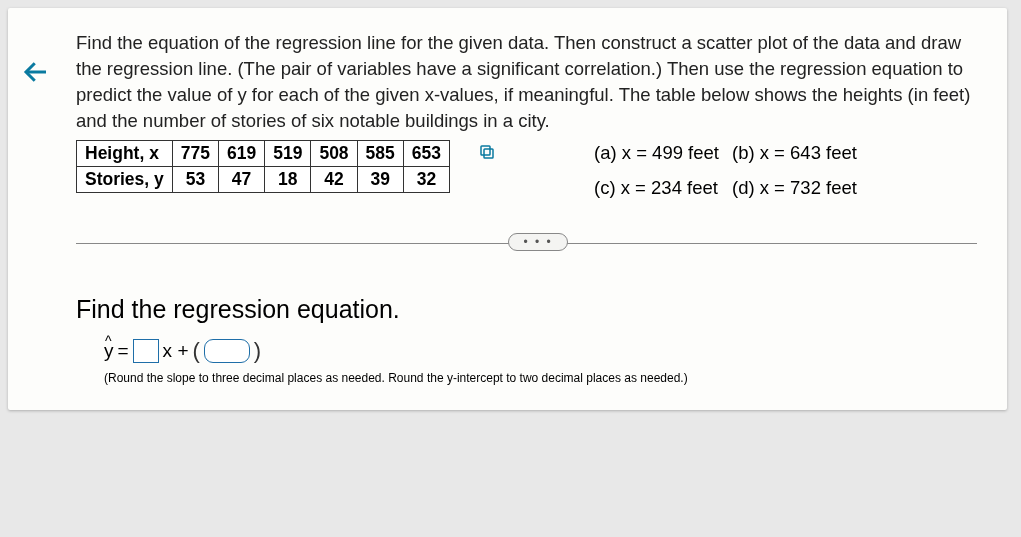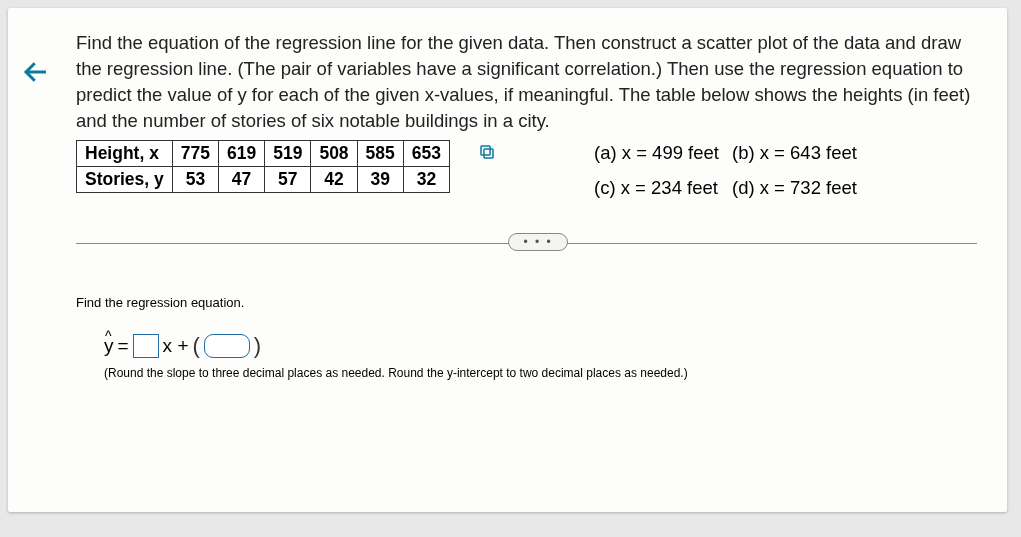--- a/index.html
+++ b/index.html
@@ -7,21 +7,21 @@
     font-family: Arial, Helvetica, sans-serif;
     background: #e8e8e8;
     width: 1021px;
     height: 537px;
     overflow: hidden;
     position: relative;
   }
   .page {
     background: #fdfdfb;
     margin: 8px 14px 8px 8px;
-    height: 504px;
+    height: 402px;
     box-shadow: 0 1px 3px rgba(0,0,0,.25);
     position: relative;
     padding: 22px 30px 22px 68px;
     border-radius: 2px;
   }
   .back-arrow {
     position: absolute;
     left: 8px;
     top: 44px;
     width: 40px;
@@ -89,23 +89,23 @@
     background: #f4f4f2;
     border: 1px solid #888;
     border-radius: 10px;
     padding: 1px 14px;
     font-size: 12px;
     letter-spacing: 2px;
     color: #555;
     cursor: pointer;
   }
   .prompt {
-    font-size: 13px;
+    font-size: 25px;
     margin-top: 42px;
-    margin-bottom: 23px;
+    margin-bottom: 14px;
   }
   .equation {
     font-size: 19px;
     margin-left: 28px;
     display: flex;
     align-items: center;
     gap: 4px;
   }
   .yhat { position: relative; display: inline-block; }
   .yhat .hat {
@@ -154,21 +154,21 @@
         <td>619</td>
         <td>519</td>
         <td>508</td>
         <td>585</td>
         <td>653</td>
       </tr>
       <tr>
         <th>Stories, y</th>
         <td>53</td>
         <td>47</td>
-        <td>57</td>
+        <td>18</td>
         <td>42</td>
         <td>39</td>
         <td>32</td>
       </tr>
     </tbody>
       </table>
 
     <span class="copy-icon">
       <svg width="18" height="18" viewBox="0 0 24 24" fill="none" stroke="currentColor" stroke-width="2">
         <rect x="8" y="8" width="12" height="12" rx="1"></rect>

